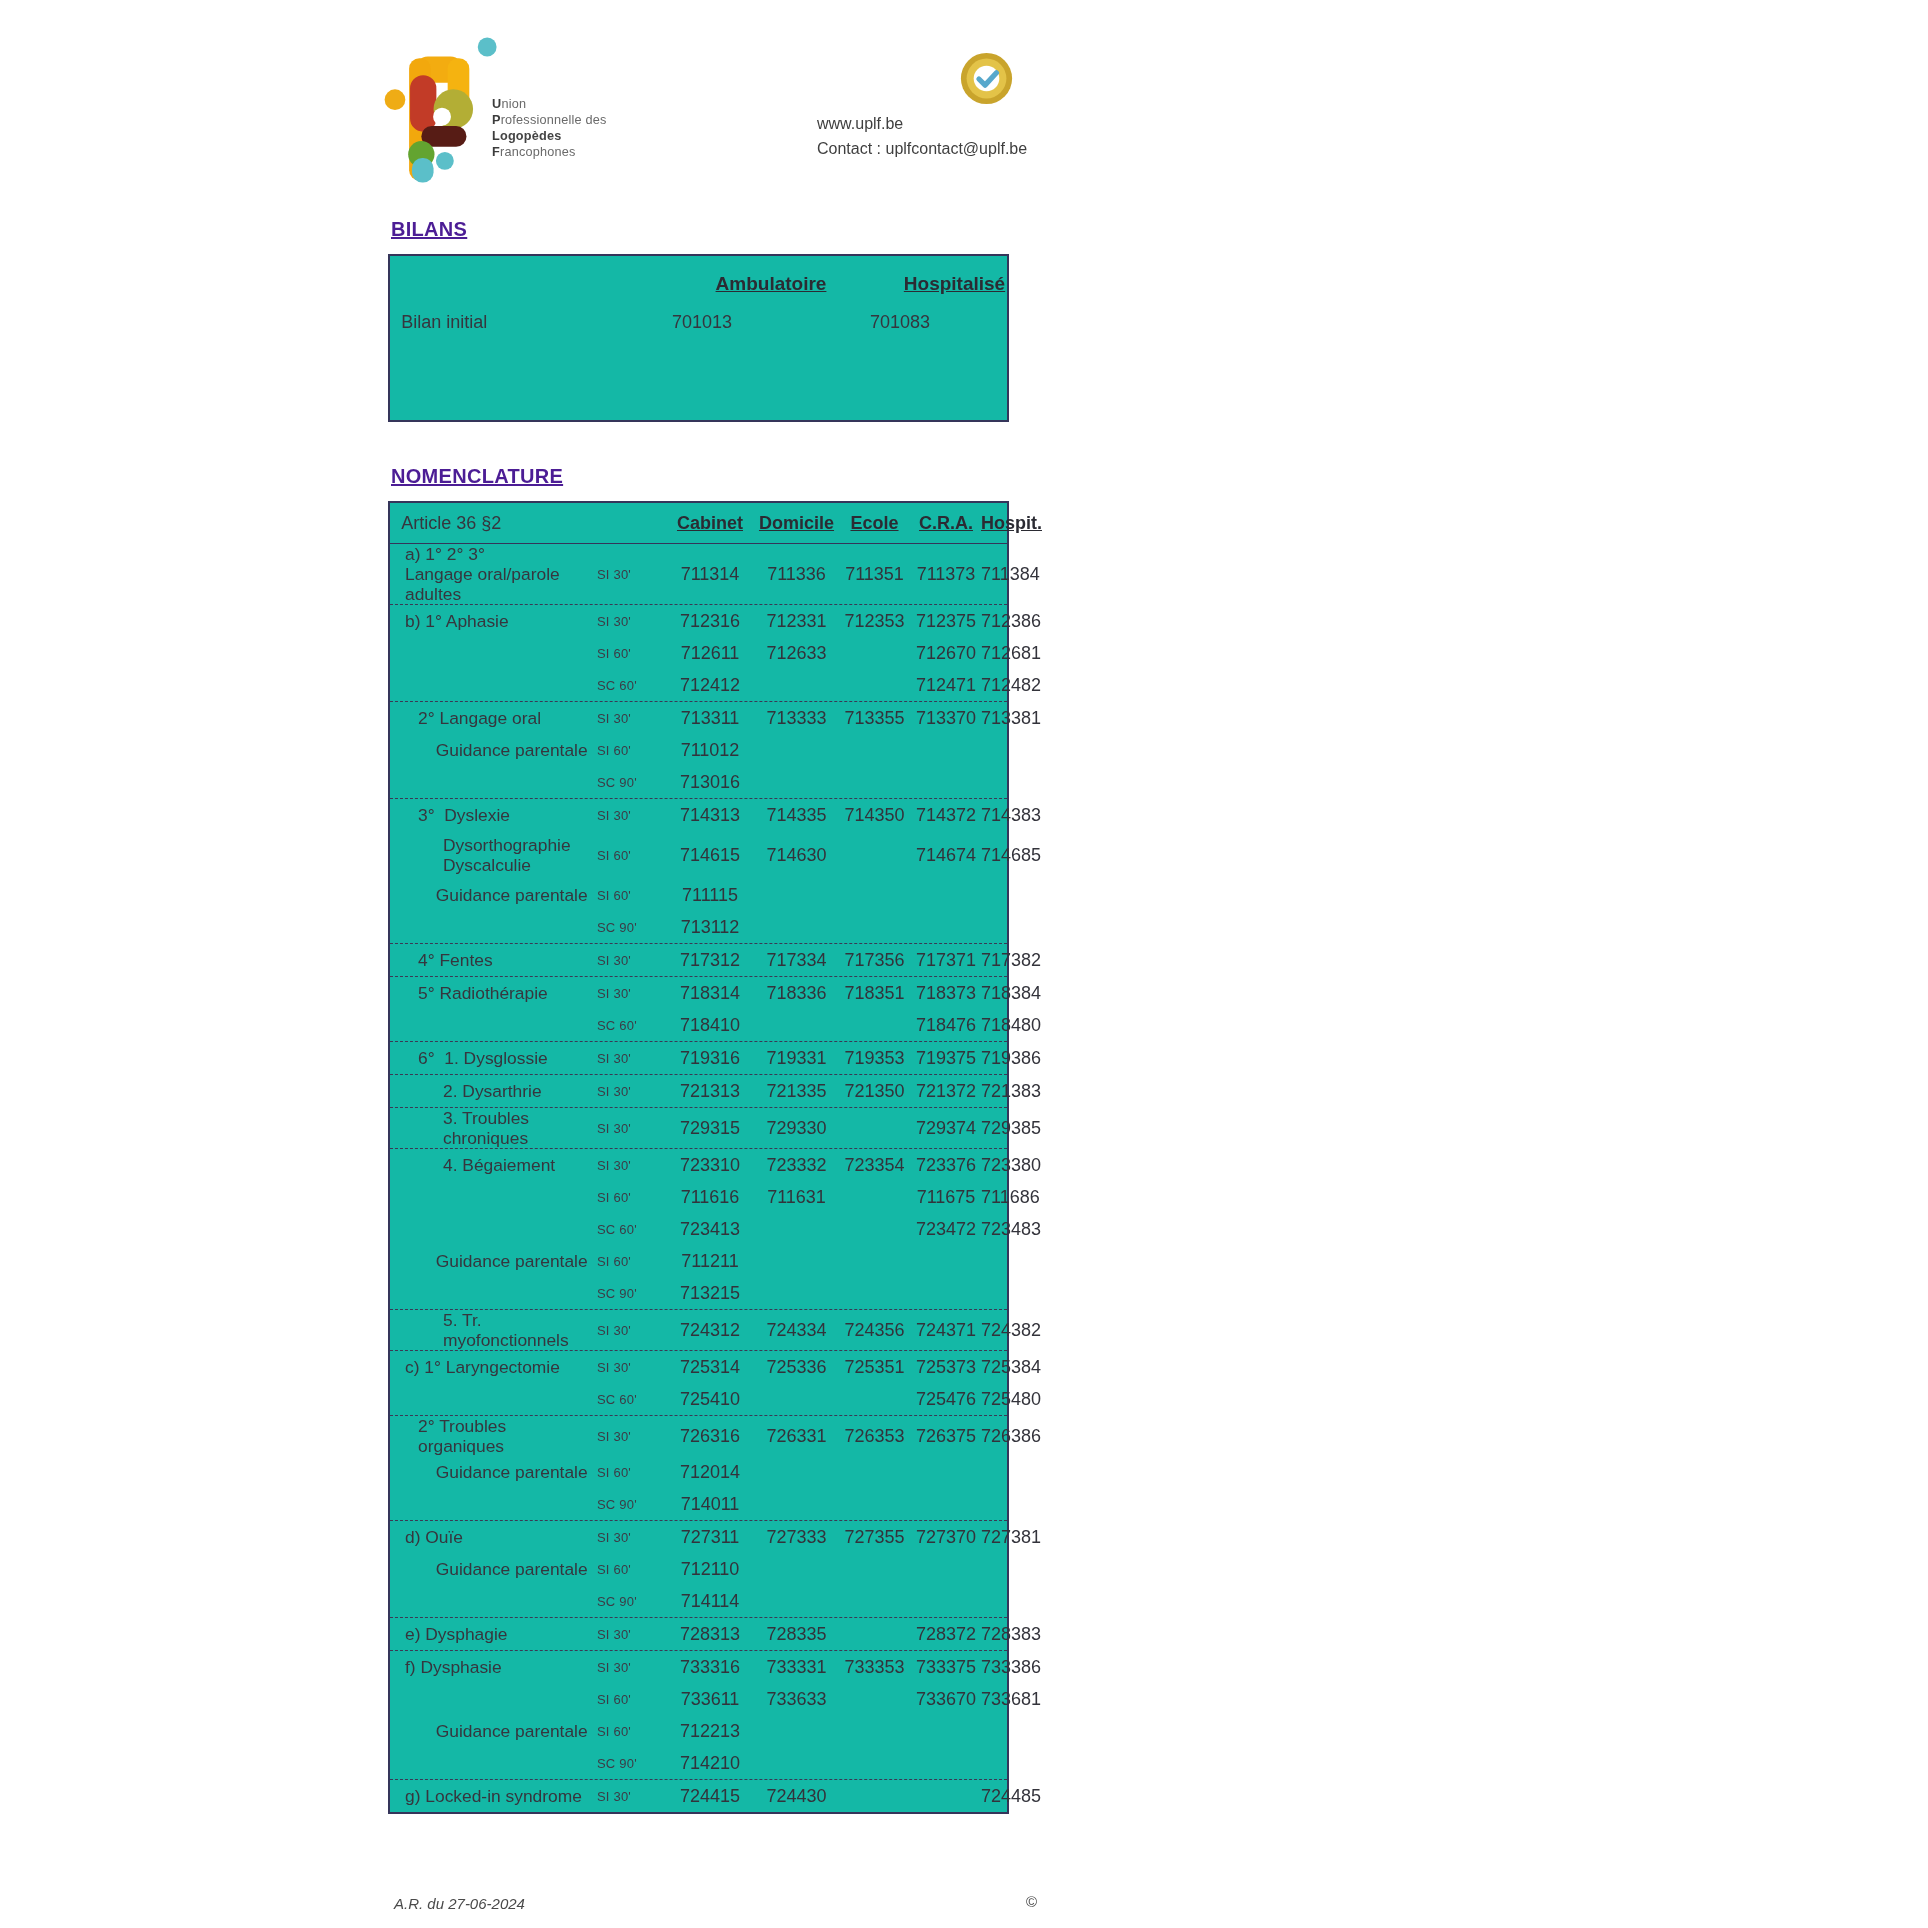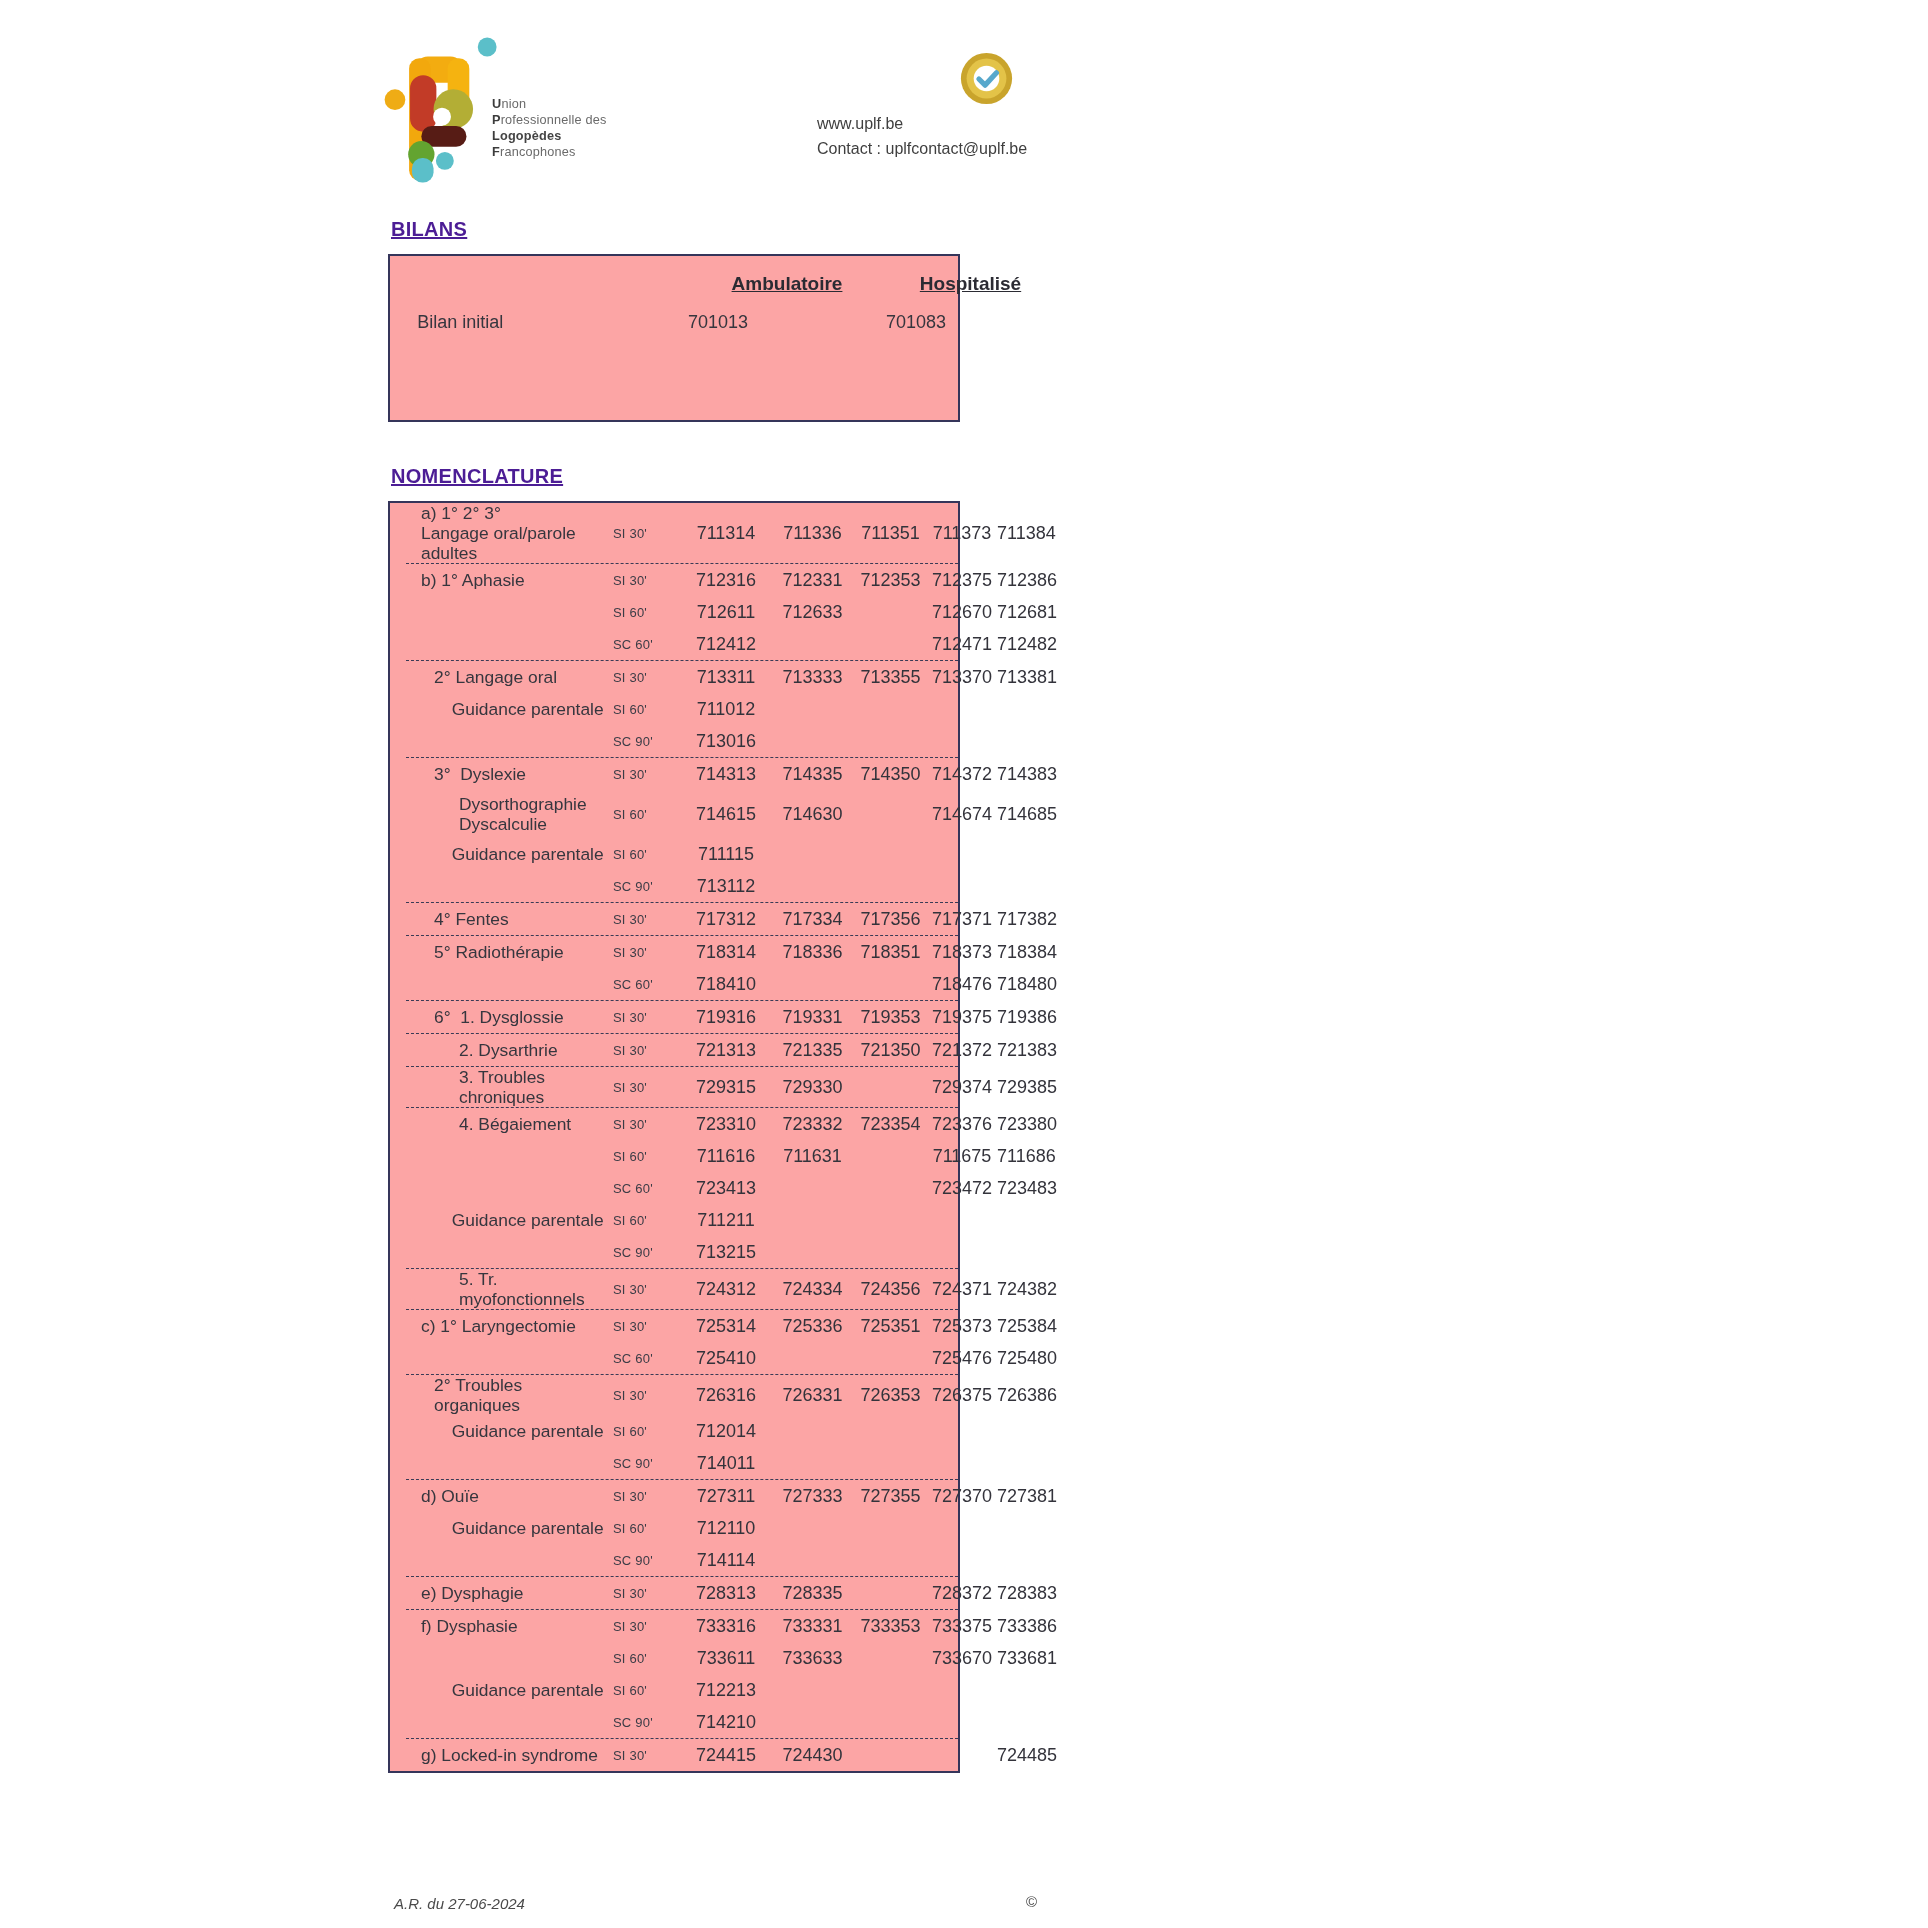--- a/index.html
+++ b/index.html
@@ -10,21 +10,21 @@
   .logo-svg{position:absolute;left:363px;top:30px;width:143px;height:162px;}
   .logo-text{position:absolute;left:492px;top:96px;font-size:12.7px;line-height:16px;color:#6a6a6a;letter-spacing:0.2px;}
   .logo-text div::first-letter{font-weight:bold;color:#3c3c3c;}
   .logo-text .ln3{font-weight:bold;color:#444;}
   .badge-svg{position:absolute;left:959px;top:51px;width:55px;height:55px;}
   .contact-block{position:absolute;left:817px;top:111px;font-size:16px;line-height:25.4px;color:#3f3f3f;}
 
   
   .doc-heading{position:absolute;left:391px;font-size:20px;font-weight:bold;color:#4c1d95;
                text-decoration:underline;letter-spacing:0.3px;}
-  .box{position:absolute;left:388px;width:572px;border:2.8px solid #35355a;box-sizing:border-box;background:#fca5a5;padding-left:16px;}
+  .box{position:absolute;left:388px;width:621px;border:2.8px solid #35355a;box-sizing:border-box;background:#14b8a6;}
 
   
   #bilans-box{top:254px;height:168px;}
   .b-head,.b-row{display:grid;grid-template-columns:282px 198px 169px;align-items:center;}
   .b-head{padding-top:11.3px;height:34px;}
   .b-colhead{font-size:19px;font-weight:bold;text-decoration:underline;text-align:center;color:#2b2b33;}
   .b-row{min-height:43px;}
   .b-label{padding-left:11.3px;font-size:18px;color:#36363e;line-height:21px;}
   .b-val{font-size:18px;color:#36363e;}
 
@@ -103,20 +103,29 @@
           <div class="b-label" style="white-space: pre-line;">Bilan initial</div>
           <div class="b-val">701013</div>
           <div class="b-val">701083</div>
         </div>
       </div>
   </div>
 
   <div class="doc-heading" style="top:465px;">NOMENCLATURE</div>
 
   <div class="box" id="nom-box">
+    <div class="nom-grid nom-header">
+      <div class="nh-left">Article 36 §2</div>
+      <div></div>
+      <div class="nh-col">Cabinet</div>
+      <div class="nh-col">Domicile</div>
+      <div class="nh-col">Ecole</div>
+      <div class="nh-col">C.R.A.</div>
+      <div class="nh-col">Hospit.</div>
+    </div>
     <div>
         <div class="nom-section">
           <div class="nom-grid nom-row tall">
             <div class="n-label ind-a">a) 1° 2° 3°
 Langage oral/parole adultes</div>
             <div class="n-time">SI 30'</div>
             <div class="n-code">711314</div>
             <div class="n-code">711336</div>
             <div class="n-code">711351</div>
             <div class="n-code">711373</div>

